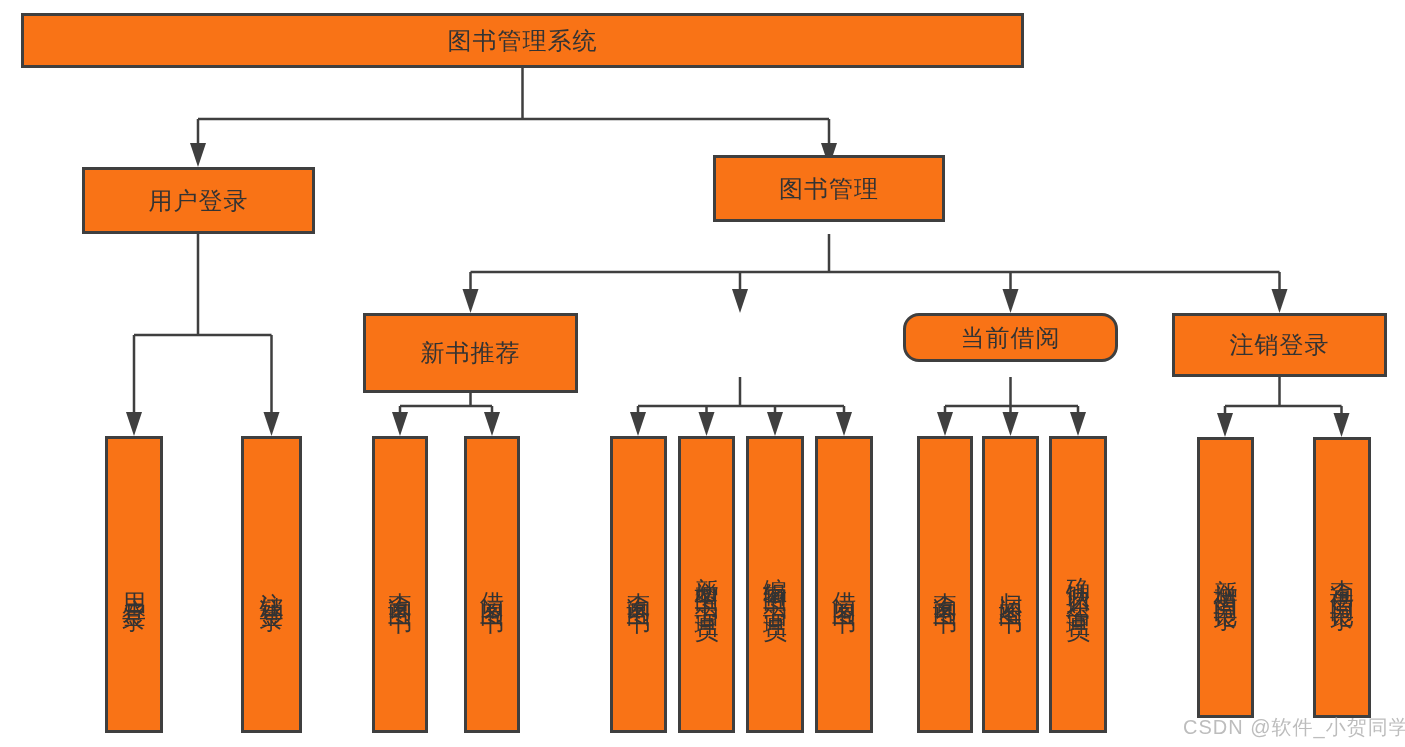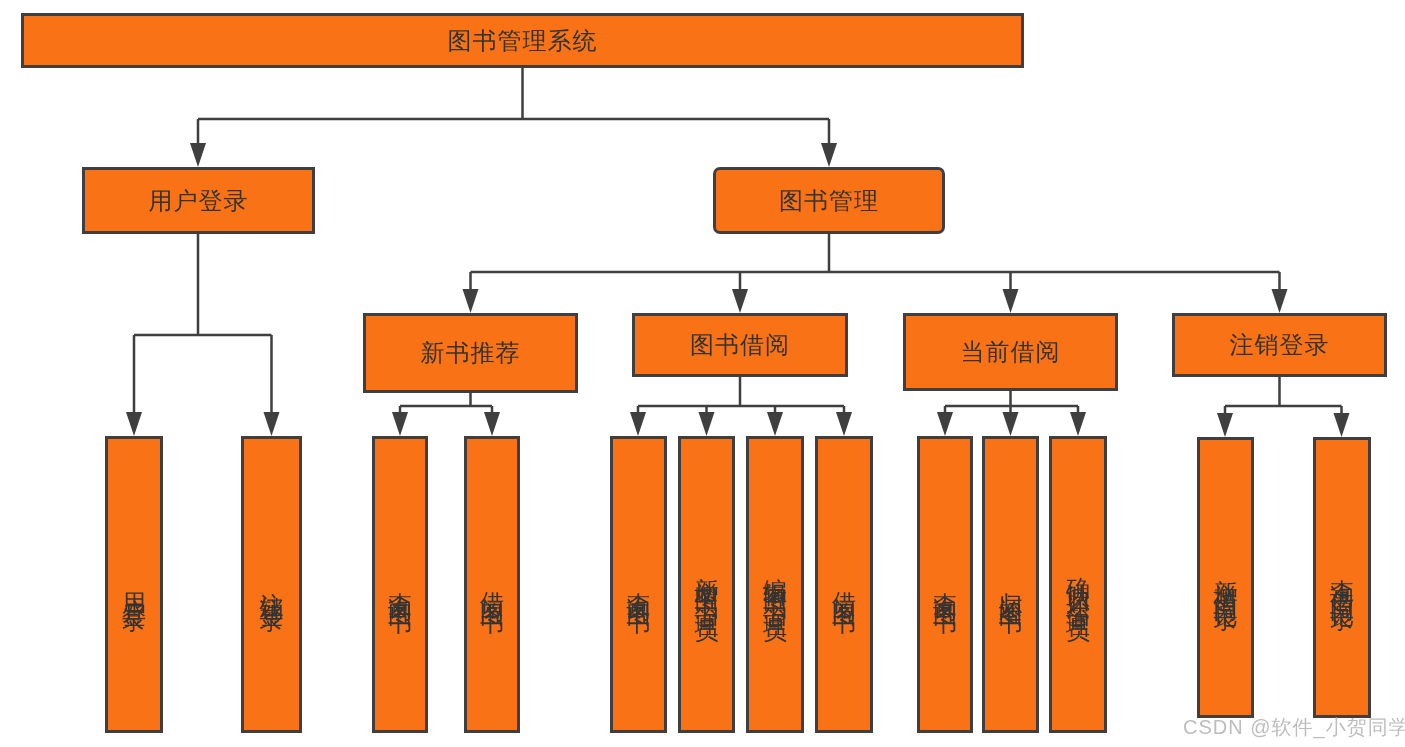--- a/index.html
+++ b/index.html
@@ -107,31 +107,28 @@
     </g>
   </svg>
 
   <div class="box" style="left:21px; top:13px; width:1003px; height:55px;">
     <span>图书管理系统</span>
   </div>
 
   <div class="box" style="left:82px; top:167px; width:233px; height:67px;">
     <span>用户登录</span>
   </div>
-  <div class="box" style="left:713px; top:167px; width:232px; height:67px;border-radius:7px;">
+  <div class="box" style="left:713px; top:155px; width:232px; height:67px;">
     <span>图书管理</span>
   </div>
 
   <div class="box" style="left:363px; top:313px; width:215px; height:80px;">
     <span>新书推荐</span>
   </div>
-  <div class="box" style="left:632px; top:313px; width:216px; height:64px;">
-    <span>图书借阅</span>
-  </div>
-  <div class="box" style="left:903px; top:313px; width:215px; height:78px;">
+  <div class="box" style="left:903px; top:313px; width:215px; height:49px;border-radius:16px;">
     <span>当前借阅</span>
   </div>
   <div class="box" style="left:1172px; top:313px; width:215px; height:64px;">
     <span>注销登录</span>
   </div>
 
   <div class="box leaf" style="left:105px; top:436px; width:58px; height:297px;">
     <span class="vtext">用户登录</span>
   </div>
   <div class="box leaf" style="left:241px; top:436px; width:61px; height:297px;">

